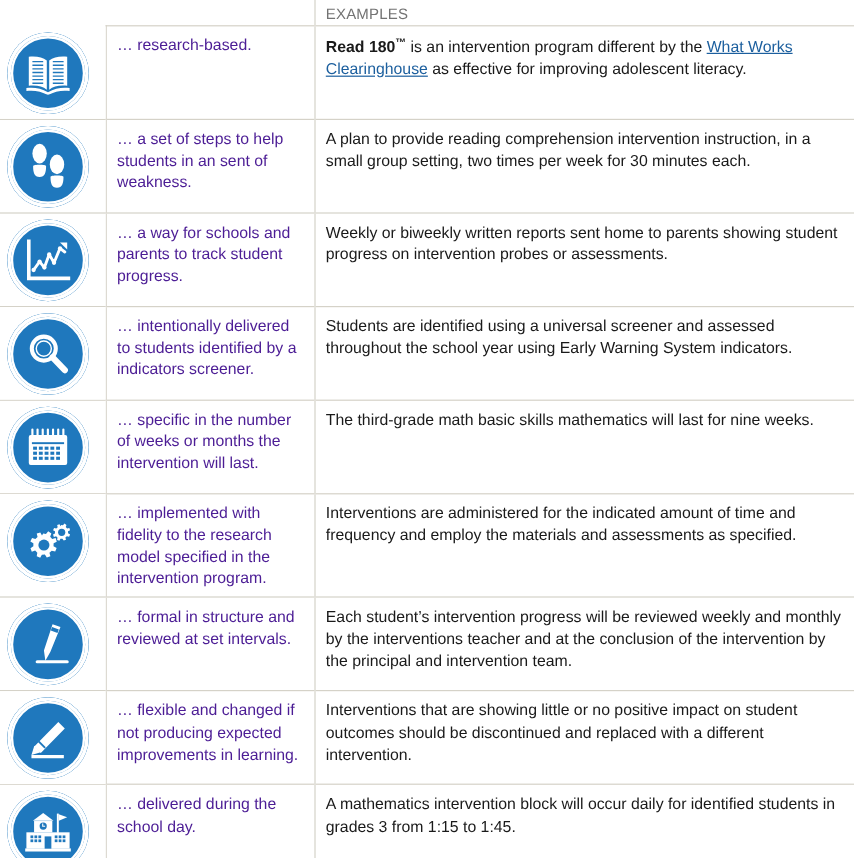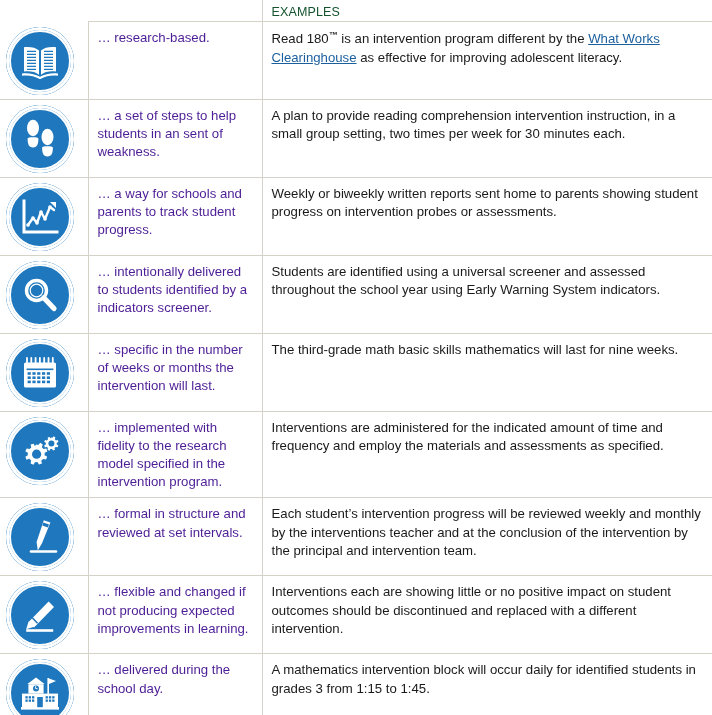--- a/index.html
+++ b/index.html
@@ -31,21 +31,21 @@
     background: #ffffff;
     padding: 0;
     height: 18px;
   }
   .hdr-ex {
     border: 0;
     border-left: 1px solid #d5d2c8;
     padding: 1px 8px 2px 9px;
     font-size: 12.5px;
     letter-spacing: 0.15px;
-    color: #14532d;
+    color: #737373;
     vertical-align: bottom;
     text-align: left;
     font-weight: normal;
     height: 18px;
   }
 
   
   td.icon-cell {
     border: 0;
     border-top: 1px solid #d5d2c8;
@@ -96,21 +96,21 @@
     content: "";
     position: absolute;
     left: 3px; top: 3px; right: 3px; bottom: 3px;
     border-radius: 50%;
     border: 2px solid #ffffff;
     box-sizing: border-box;
     pointer-events: none;
   }
   .badge svg { display: block; }
 
-  .ex-strong { font-weight: normal; }
+  .ex-strong { font-weight: bold; }
   .ex-link {
     color: #1c5f9e;
     text-decoration: underline;
   }
   .tm { font-size: 9px; vertical-align: super; font-weight: bold; }
 </style>
 </head>
 <body>
 
 <table id="table">
@@ -272,21 +272,21 @@
       <g fill="#ffffff">
         <path d="M28.6 5.6l5.4 5.4-20 20.4-5.4-5.4 20-20.4z"></path>
         <path d="M8.6 25.4l5.4 5.4-7.8 2.4 2.4-7.8z"></path>
         <path d="M6.2 33.2h27v2.6h-27z"></path>
       </g>
       <path d="M12.2 21.8l5.4 5.4" stroke="#1f78bd" stroke-width="1.6"></path>
     </svg>
           </div>
         </td>
         <td class="desc-cell">… flexible and changed if not producing expected improvements in learning.</td>
-        <td class="ex-cell">Interventions each are showing little or no positive impact on student outcomes should be discontinued and replaced with a different intervention.</td>
+        <td class="ex-cell">Interventions that are showing little or no positive impact on student outcomes should be discontinued and replaced with a different intervention.</td>
       </tr>
       <tr class="row">
         <td class="icon-cell">
           <div class="badge">
     <svg width="42" height="38" viewBox="0 0 42 38">
       <g fill="#ffffff">
         <path d="M17 3.5l8.6 6.4H8.4L17 3.5z"></path>
         <rect x="9.4" y="10.2" width="15.2" height="9.4"></rect>
         <rect x="28.4" y="4" width="1.6" height="16"></rect>
         <path d="M30 4.6l7 2.4-7 2.9V4.6z"></path>

